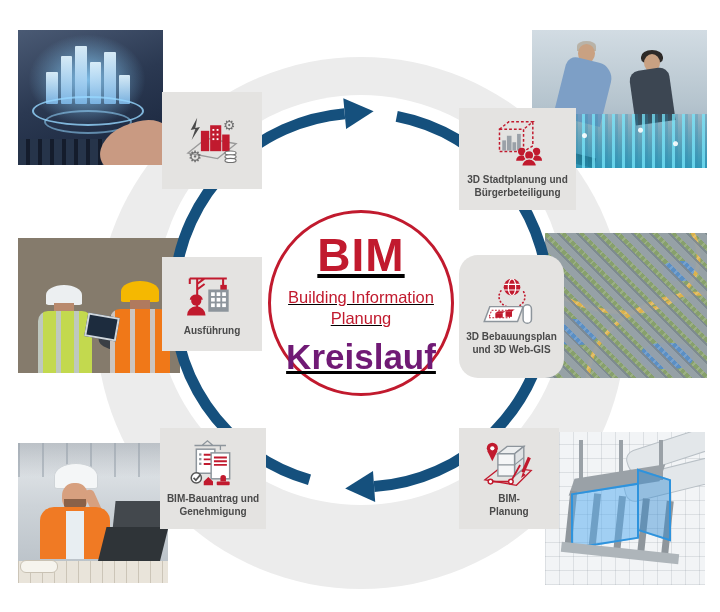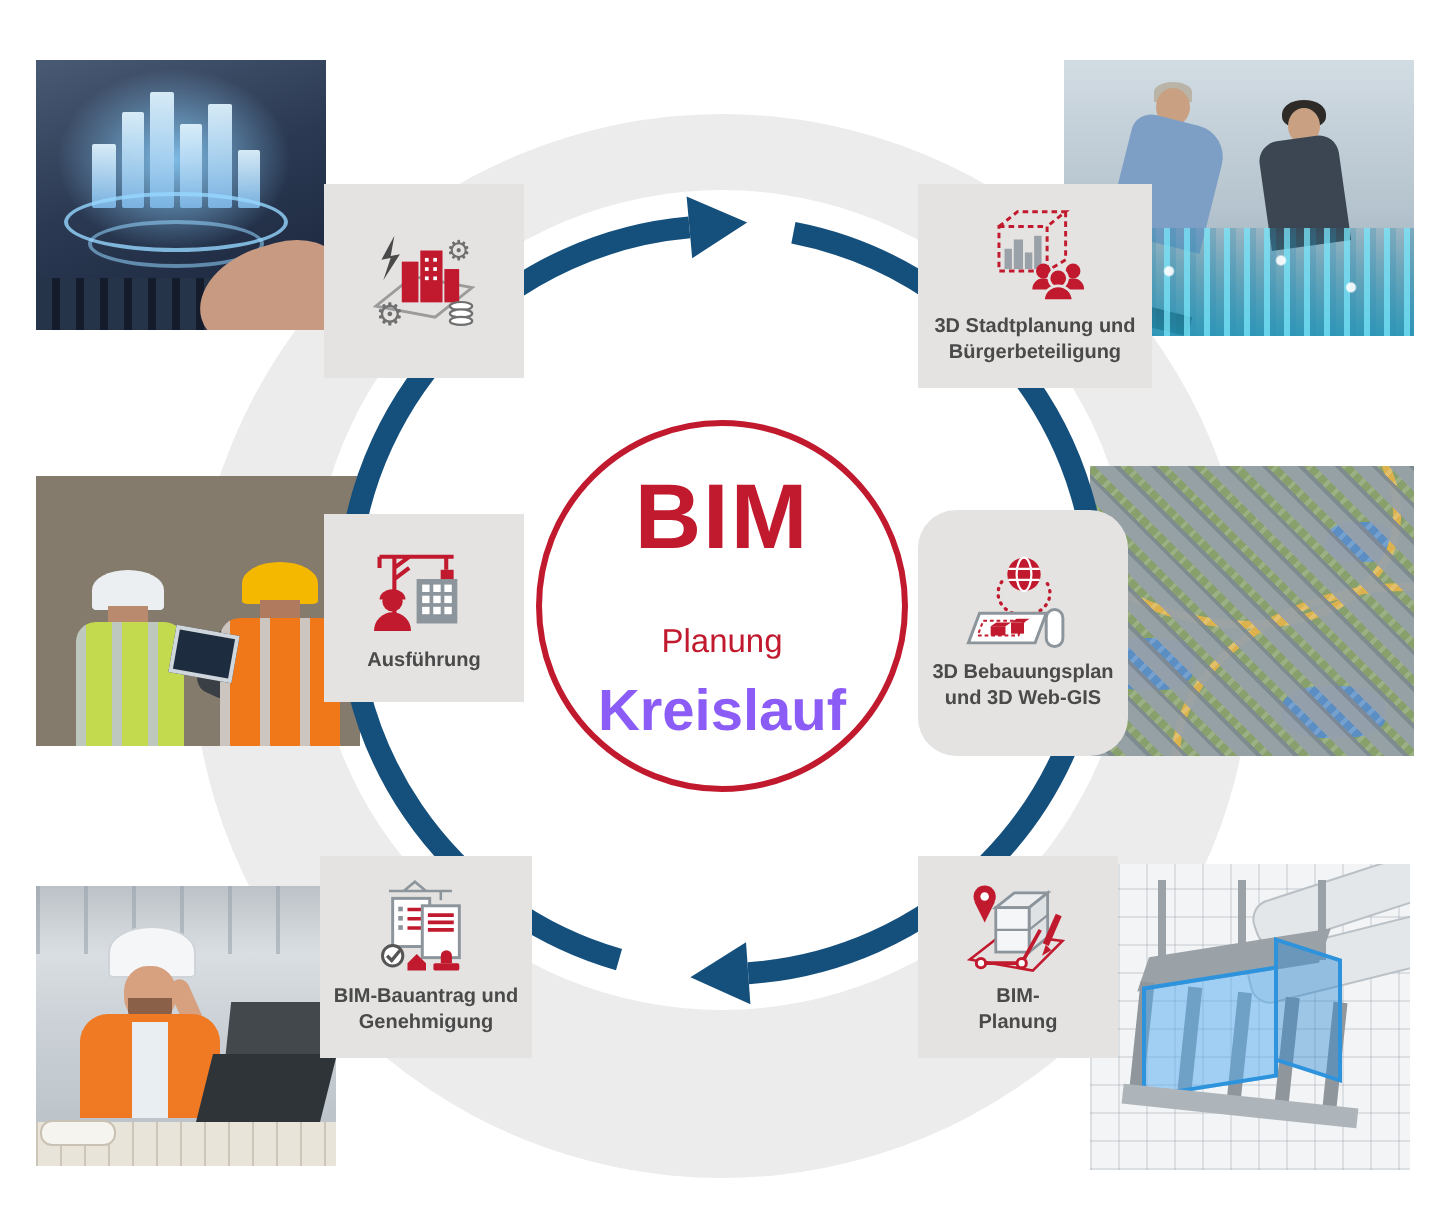--- a/index.html
+++ b/index.html
@@ -10,32 +10,32 @@
   
   .big-circle{left:96px;top:57px;width:530px;height:532px;border-radius:50%;background:#ececec;z-index:1;}
   .inner-white{left:156px;top:95px;width:410px;height:410px;border-radius:50%;background:#ffffff;z-index:1;}
 
   
   .arrow-layer{left:0;top:0;width:720px;height:612px;z-index:3;pointer-events:none;}
 
   
   .center-circle{left:268px;top:210px;width:186px;height:186px;border-radius:50%;
     background:#fff;border:3.5px solid #c11a2e;box-sizing:border-box;z-index:4;
-    display:flex;flex-direction:column;align-items:center;justify-content:center;text-align:center;}
+    display:flex;flex-direction:column;align-items:center;justify-content:center;text-align:center;text-decoration:underline;}
   .c-title{font-size:46px;font-weight:bold;color:#c11a2e;line-height:1;margin-bottom:9px;letter-spacing:1px;}
   .c-sub{font-size:16.5px;color:#c11a2e;line-height:21px;}
-  .c-key{font-size:29px;font-weight:bold;color:#8b5cf6;margin-top:10px;line-height:1;}
+  .c-key{font-size:35px;font-weight:bold;color:#701a75;margin-top:10px;line-height:1;}
 
   
   .node{background:#e4e3e1;z-index:4;display:flex;flex-direction:column;align-items:center;
         justify-content:center;box-sizing:border-box;padding:5px 3px;gap:3px;}
   .node svg{display:block;}
   .node-label{font-size:10px;font-weight:bold;color:#4a4a4a;text-align:center;line-height:1.3;}
   .n-tl{left:162px;top:92px;width:100px;height:97px;}
-  .n-tr{left:459px;top:92px;width:117px;height:102px;}
+  .n-tr{left:459px;top:108px;width:117px;height:102px;}
   .n-ml{left:162px;top:257px;width:100px;height:94px;}
   .n-mr{left:459px;top:255px;width:105px;height:123px;border-radius:19px;}
   .n-bl{left:160px;top:428px;width:106px;height:101px;}
   .n-br{left:459px;top:428px;width:100px;height:101px;}
 
   
   .photo{z-index:2;overflow:hidden;}
 
   
   .p-tl{left:18px;top:30px;width:145px;height:135px;
@@ -257,21 +257,21 @@
   <svg class="abs arrow-layer" viewBox="0 0 720 612">
     <path d="M 309.5 479.8 A 187 187 0 0 1 344.7 113.7" fill="none" stroke="#15507d" stroke-width="11"></path>
     <polygon points="343.3,98.3 346.1,129.1 373.6,111.2" fill="#15507d"></polygon>
     <path d="M 396.7 116.4 A 187 187 0 0 1 374.1 486.6" fill="none" stroke="#15507d" stroke-width="11"></path>
     <polygon points="375.2,502.1 373.0,471.1 345.2,488.6" fill="#15507d"></polygon>
   </svg>
 
   <div class="abs center-circle">
     <div class="c-title">BIM</div>
     <div class="c-sub">
-      <br>
+      <span>Building Information</span><br>
       <span>Planung</span>
     </div>
     <div class="c-key">Kreislauf</div>
   </div>
 
   <div class="abs node n-tl">
     <svg width="60" height="50" viewBox="0 0 64 54">
       <path d="M6 40 L26 24 L58 30 L38 46 Z" fill="none" stroke="#9b9b9b" stroke-width="1.5"></path>
       <path d="M16 2 L9 15 l5 -1 -4 12 9 -14 -5 1 Z" fill="#4a4a4a"></path>
       <text x="44" y="15" font-size="15" fill="#6f6f6f">⚙</text>

